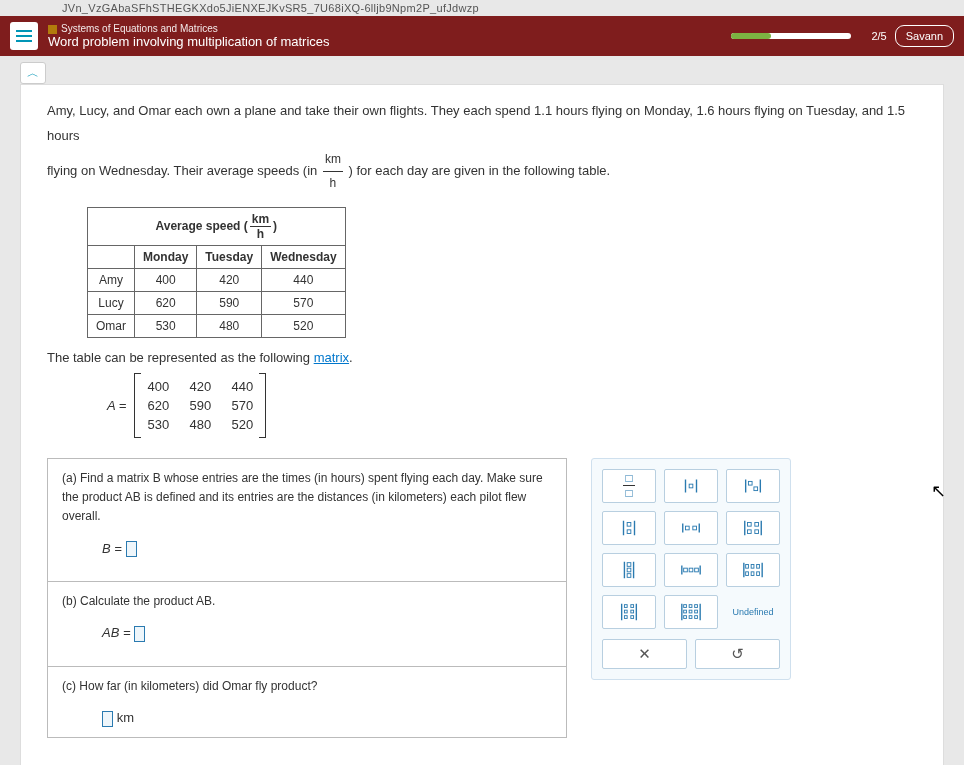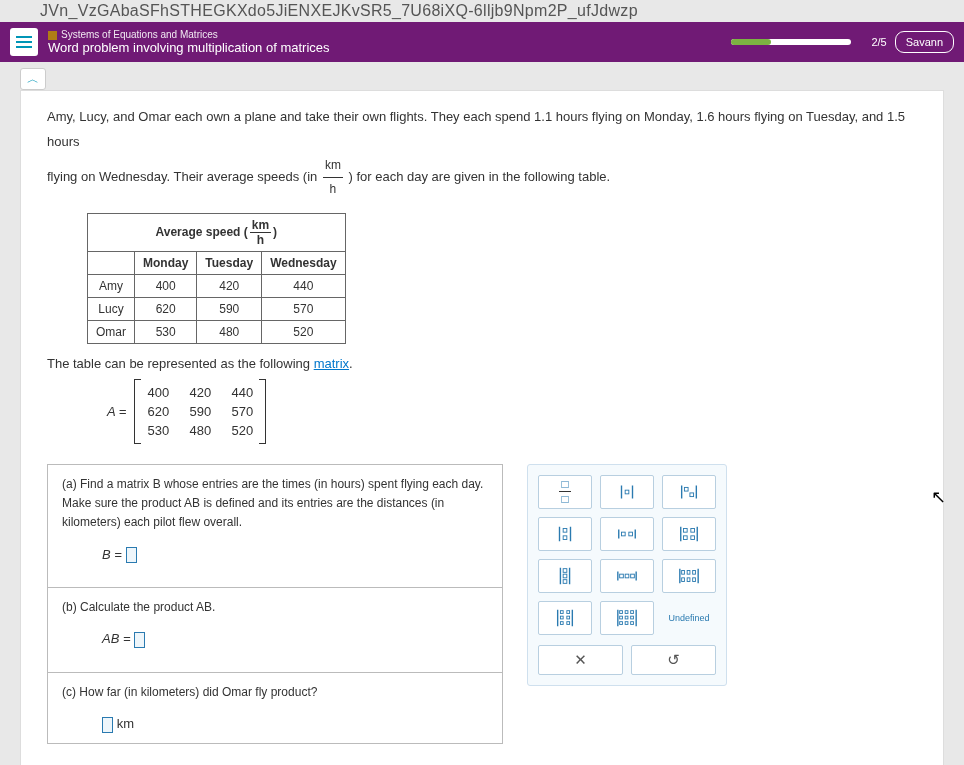--- a/index.html
+++ b/index.html
@@ -1,18 +1,18 @@
 <!DOCTYPE html>
 <html><head>
 <meta charset="utf-8">
 <style>
 *{box-sizing:border-box;margin:0;padding:0}
 body{font-family:Arial,Helvetica,sans-serif;background:#e8e8e8;font-size:13px;color:#333}
-.partial-url{font-size:16px;color:#555;padding:2px 40px;white-space:nowrap;overflow:hidden;letter-spacing:.3px}
-.header{background:#701a75;display:flex;align-items:center;padding:6px 10px;color:#fff}
+.partial-url{font-size:11px;color:#555;padding:2px 62px;white-space:nowrap;overflow:hidden;letter-spacing:.3px}
+.header{background:#7f1d1d;display:flex;align-items:center;padding:6px 10px;color:#fff}
 .menu-btn{width:28px;height:28px;background:#fff;border-radius:3px;display:flex;flex-direction:column;justify-content:center;align-items:center;gap:3px;margin-right:10px;cursor:pointer}
 .menu-btn span{width:16px;height:2px;background:#0095b6}
 .header-titles{flex:1}
 .header-sub{font-size:10px;opacity:.9}
 .header-main{font-size:13px;font-weight:500}
 .progress-wrap{display:flex;align-items:center;gap:20px;color:#fff;font-size:11px}
 .pbar{width:120px;height:6px;background:#fff;border-radius:3px;position:relative}
 .pbar::before{content:'';position:absolute;left:0;top:0;bottom:0;width:40px;background:#7cb342;border-radius:3px}
 .user-btn{border:1px solid #fff;padding:4px 10px;font-size:11px;color:#fff;border-radius:9px;margin-left:8px}
 .toggle-btn{width:26px;height:22px;background:#fff;border:1px solid #ccc;border-radius:3px;margin:6px 0 0 20px;display:flex;align-items:center;justify-content:center;color:#0095b6;font-size:12px;cursor:pointer}
@@ -29,21 +29,21 @@
 .link{color:#0077cc;text-decoration:underline}
 .matrix-row{display:flex;align-items:center;margin:6px 0 20px 60px}
 .matrix-label{font-style:italic;margin-right:8px}
 .matrix{display:inline-block;position:relative;padding:4px 10px}
 .matrix::before,.matrix::after{content:'';position:absolute;top:0;bottom:0;width:6px;border:1.5px solid #333}
 .matrix::before{left:0;border-right:none}
 .matrix::after{right:0;border-left:none}
 .matrix .mrow{display:flex;gap:14px;justify-content:center}
 .matrix .mrow span{min-width:28px;text-align:center;font-size:13px;padding:2px 0}
 .lower{display:flex;gap:24px;align-items:flex-start;margin-top:18px}
-.parts-box{border:1px solid #bbb;width:456px}
+.parts-box{border:1px solid #bbb;width:520px}
 .part{border-bottom:1px solid #bbb;padding:10px 14px}
 .part:last-child{border-bottom:none}
 .part-label{font-size:12px;line-height:1.6;margin-bottom:14px}
 .eq-line{margin:14px 0 14px 40px;font-style:italic}
 .placeholder{display:inline-block;width:11px;height:16px;border:1px solid #2a7ab0;vertical-align:middle;background:#eef6fb}
 .tools{border:1px solid #cfe0ee;background:#f5fafd;padding:10px;width:200px;border-radius:3px}
 .tool-grid{display:grid;grid-template-columns:repeat(3,1fr);gap:8px}
 .tool{height:34px;border:1px solid #b8cfe0;background:#fff;display:flex;align-items:center;justify-content:center;font-size:14px;color:#2a7ab0;cursor:pointer;border-radius:2px}
 .tool svg{width:22px;height:18px}
 .tool-undef{font-size:9px;color:#2a7ab0;display:flex;align-items:center;justify-content:center;border:none;background:none}

